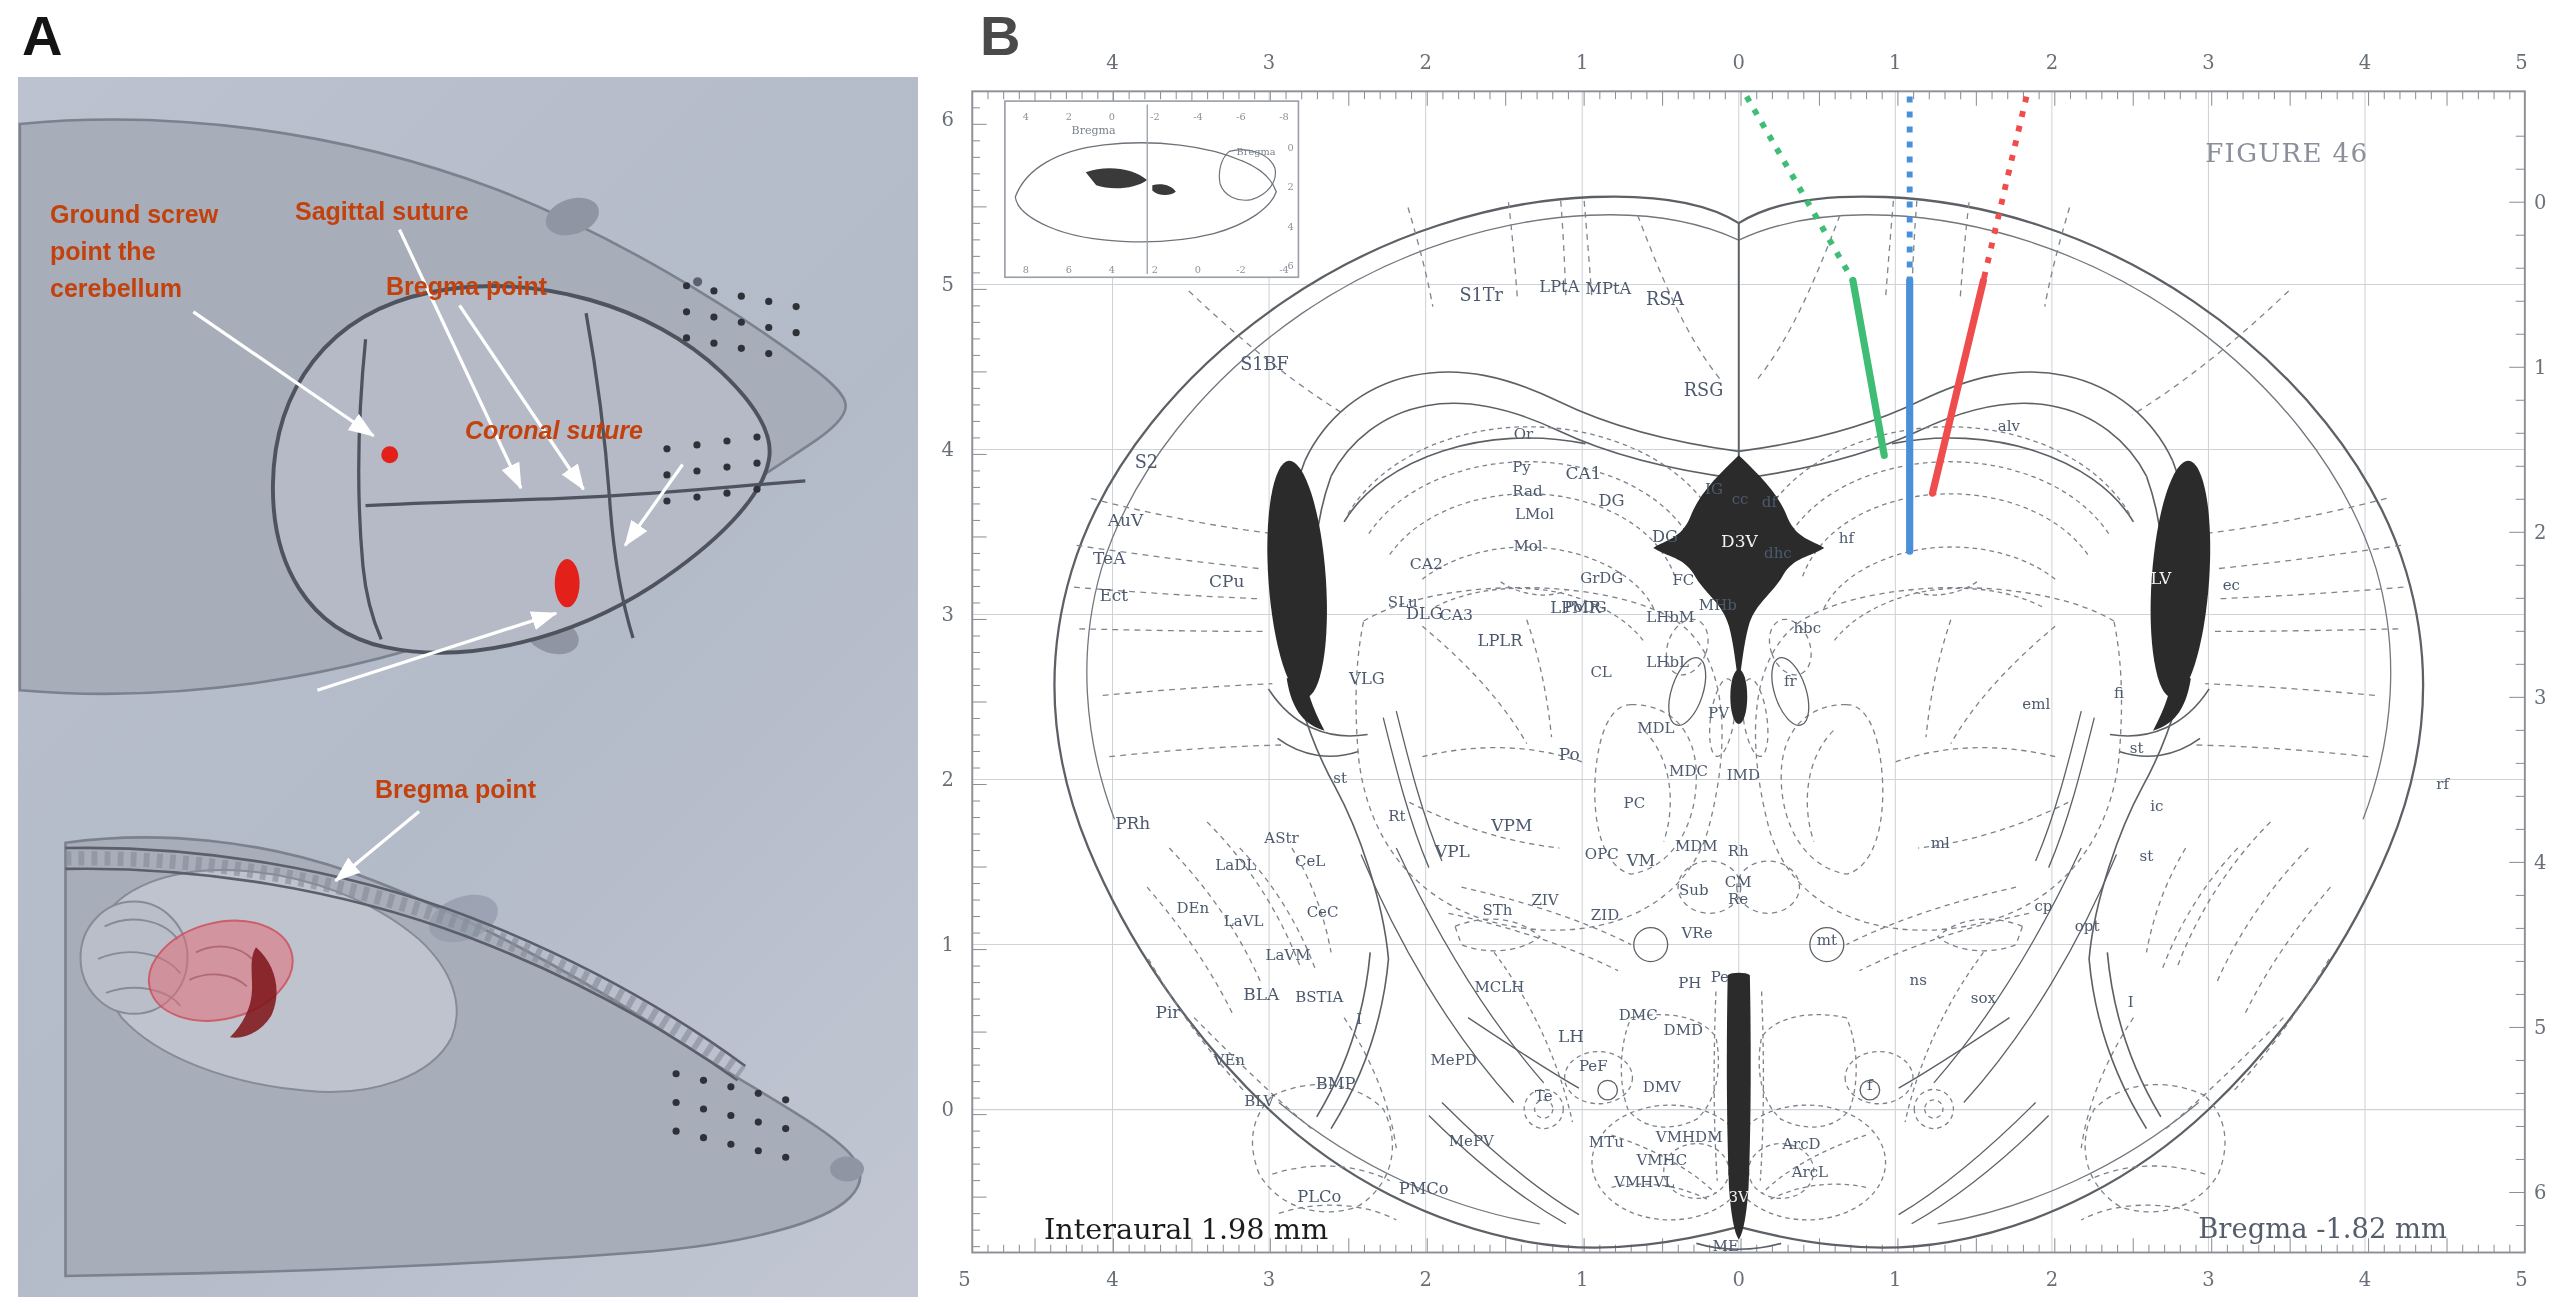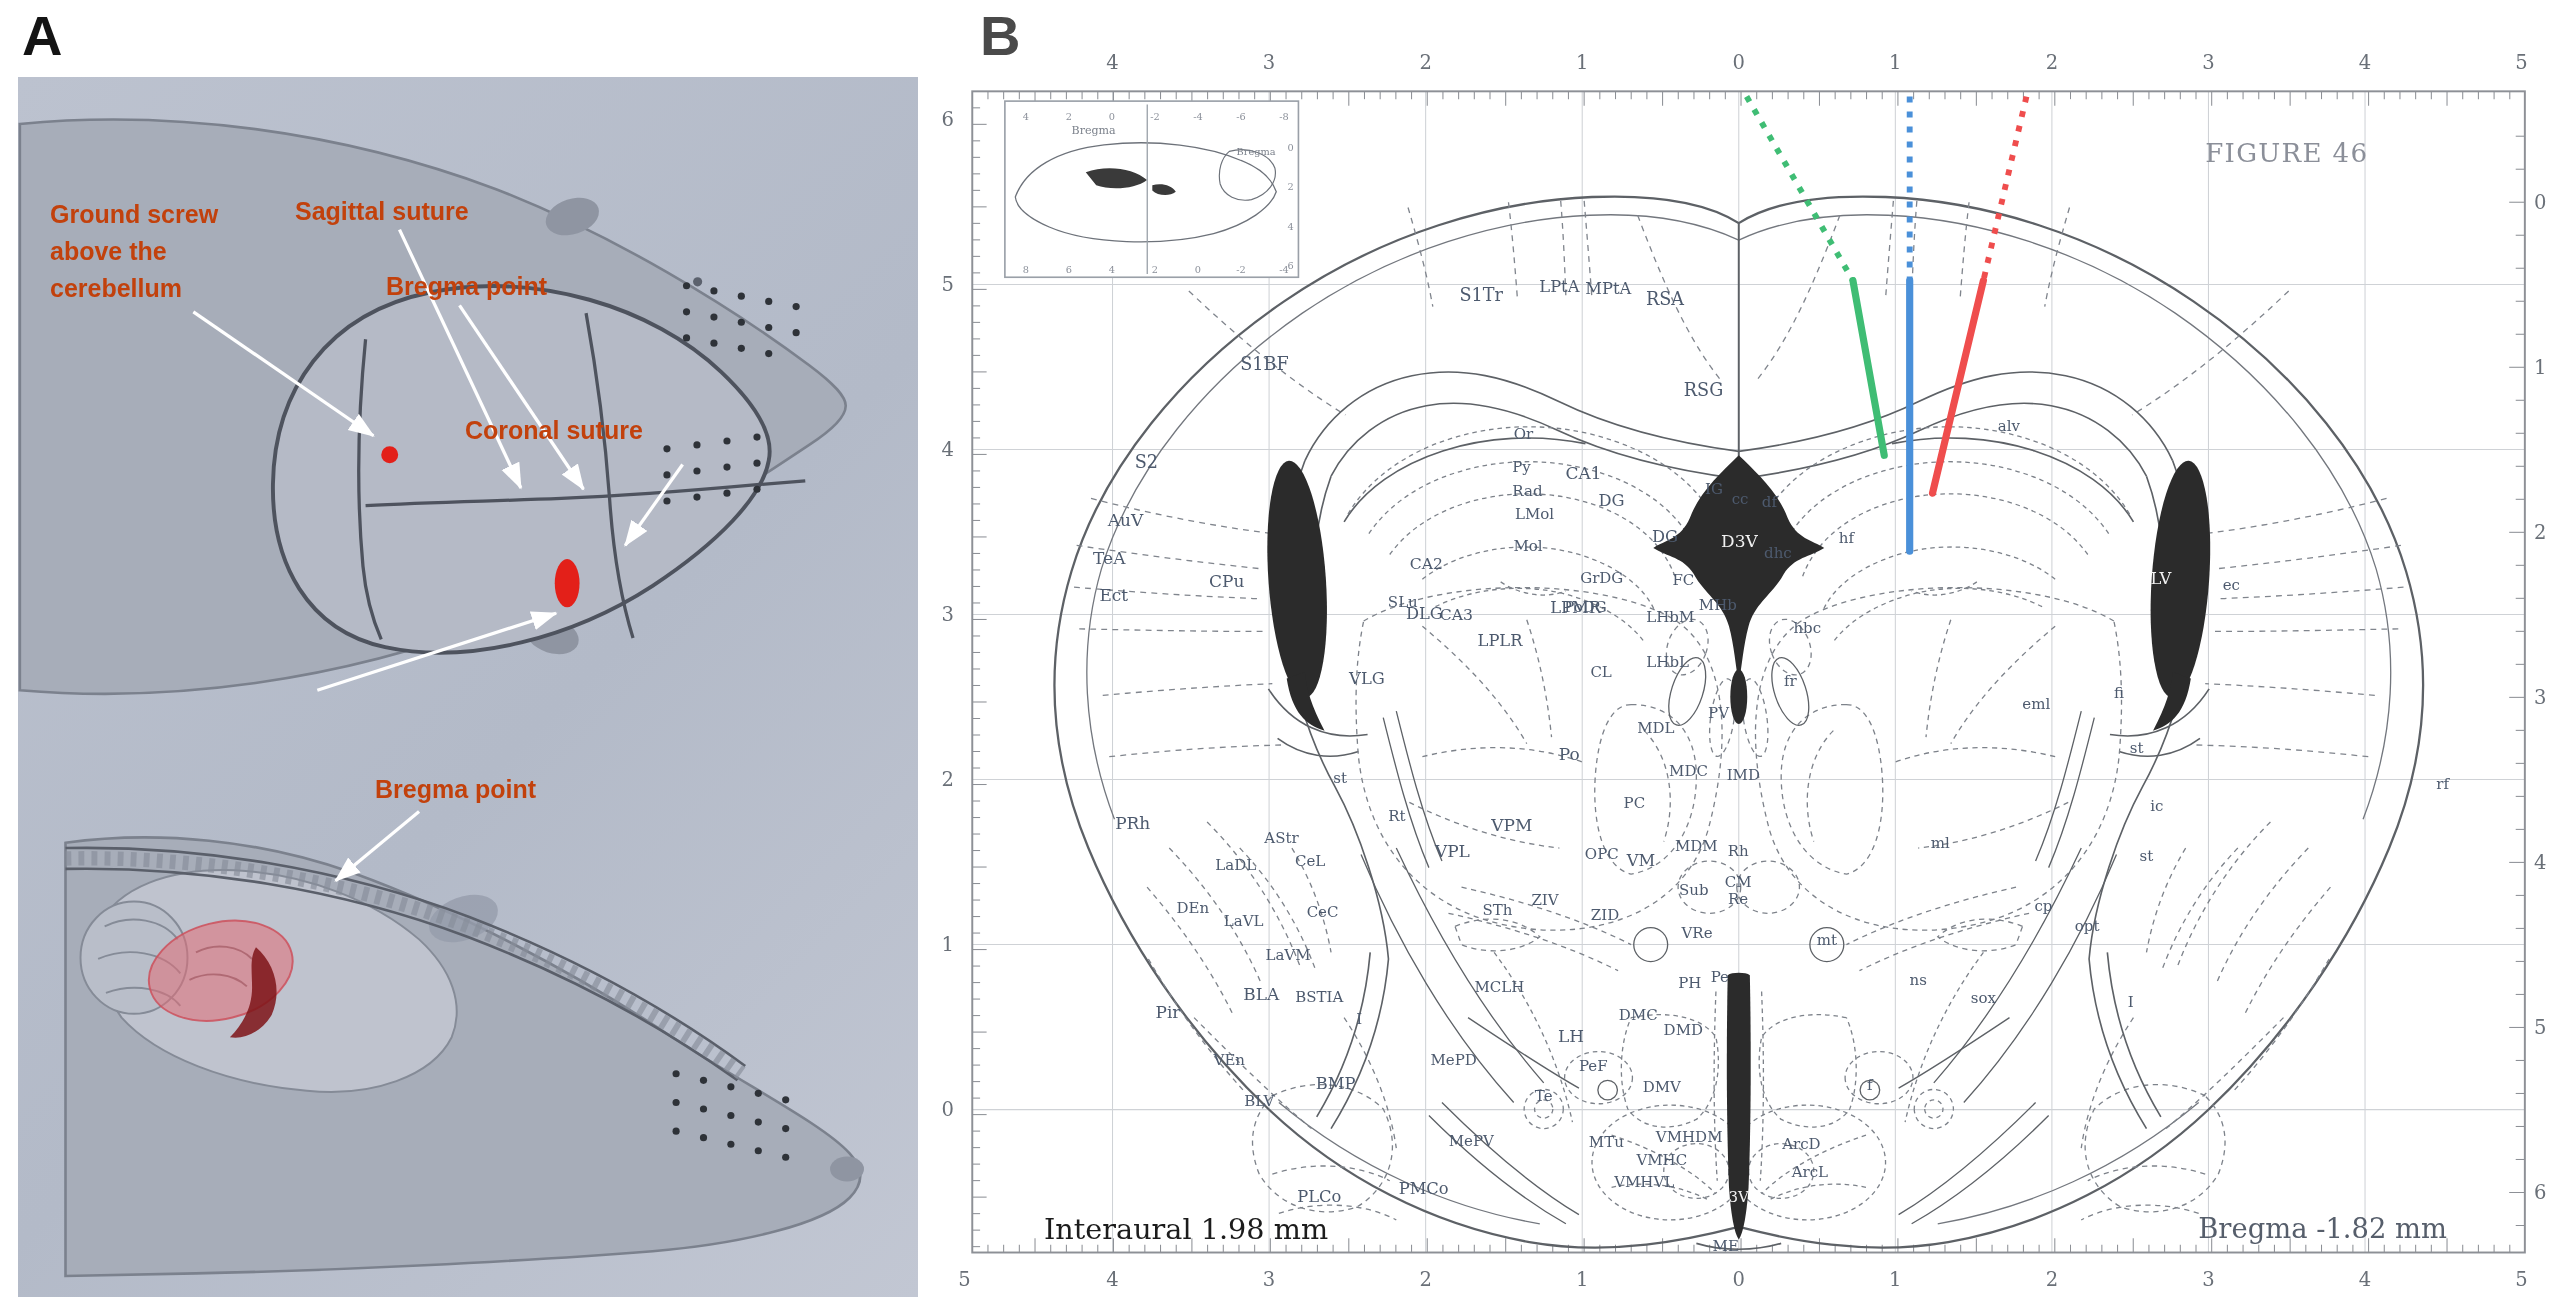--- a/index.html
+++ b/index.html
@@ -117,30 +117,30 @@
       <line x1="612" y1="352" x2="798" y2="748" marker-end="url(#ah)"></line>
       <line x1="704" y1="468" x2="894" y2="750" marker-end="url(#ah)"></line>
       <line x1="1046" y1="712" x2="958" y2="836" marker-end="url(#ah)"></line>
       <line x1="486" y1="1058" x2="852" y2="940" marker-end="url(#ah)"></line>
       <line x1="642" y1="1244" x2="514" y2="1350" marker-end="url(#ah)"></line>
     </g>
   </svg>
 
   <div class="ann" style="left:50px;top:196px;">
     <span>Ground screw</span>
-    <span>above the</span>
+    <span>point the</span>
     <span>cerebellum</span>
   </div>
   <div class="ann" style="left:295px;top:193px;text-align:center;">
     <span>Sagittal suture</span>
   </div>
   <div class="ann" style="left:386px;top:268px;">
     <span>Bregma point</span>
   </div>
-  <div class="ann" style="left:465px;top:412px;">
+  <div class="ann" style="left:465px;top:412px;font-style:italic;">
     <span>Coronal suture</span>
   </div>
   <div class="ann" style="left:375px;top:771px;">
     <span>Bregma point</span>
   </div>
 
   <svg id="atlas" width="2576" height="1306" viewBox="0 0 3948 2002">
     <g id="gridLayer">
         <line x1="1705" y1="140" x2="1705" y2="1920" stroke="#cfd2d6" stroke-width="1.6"></line>
         <line x1="1945" y1="140" x2="1945" y2="1920" stroke="#cfd2d6" stroke-width="1.6"></line>

